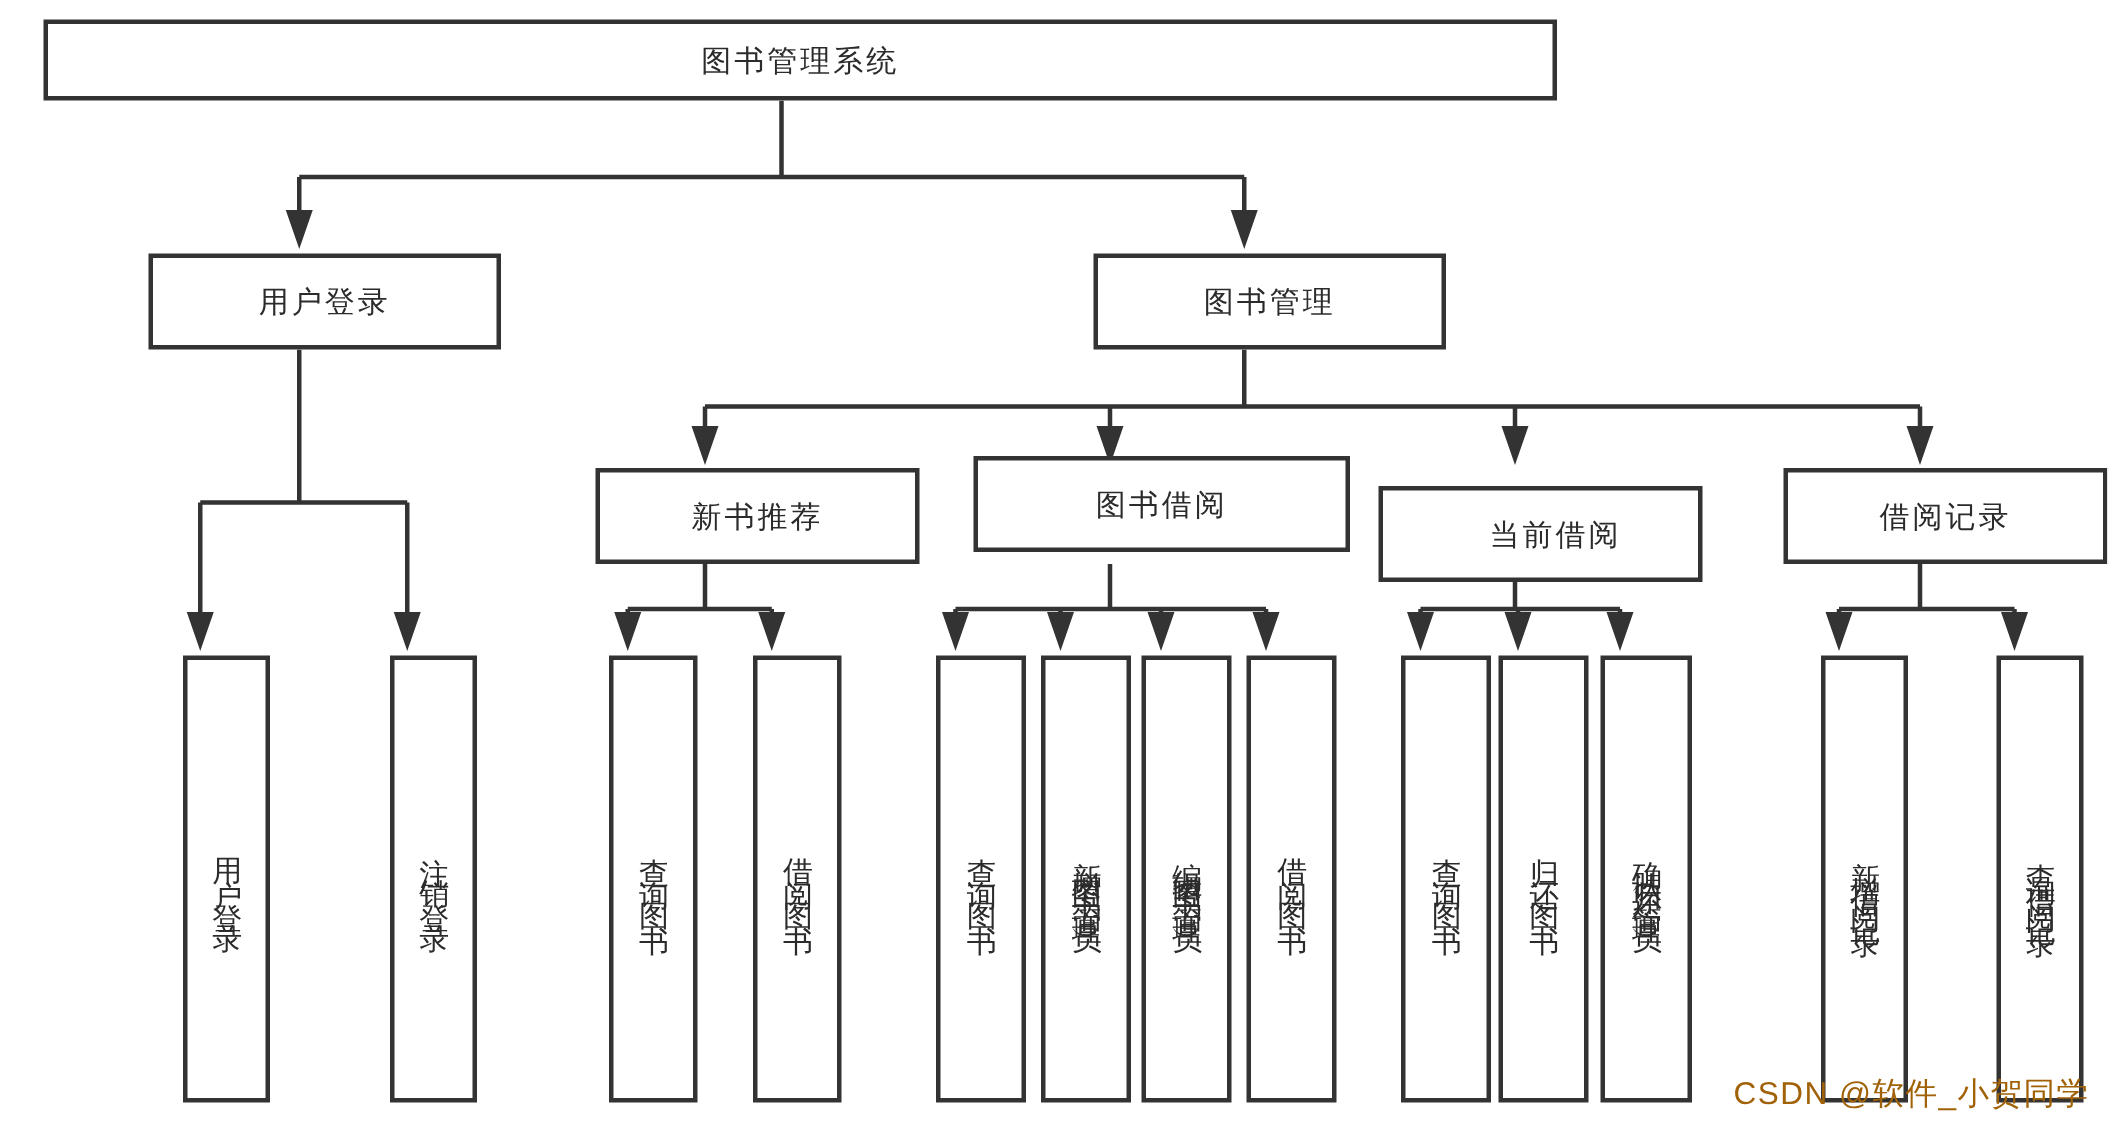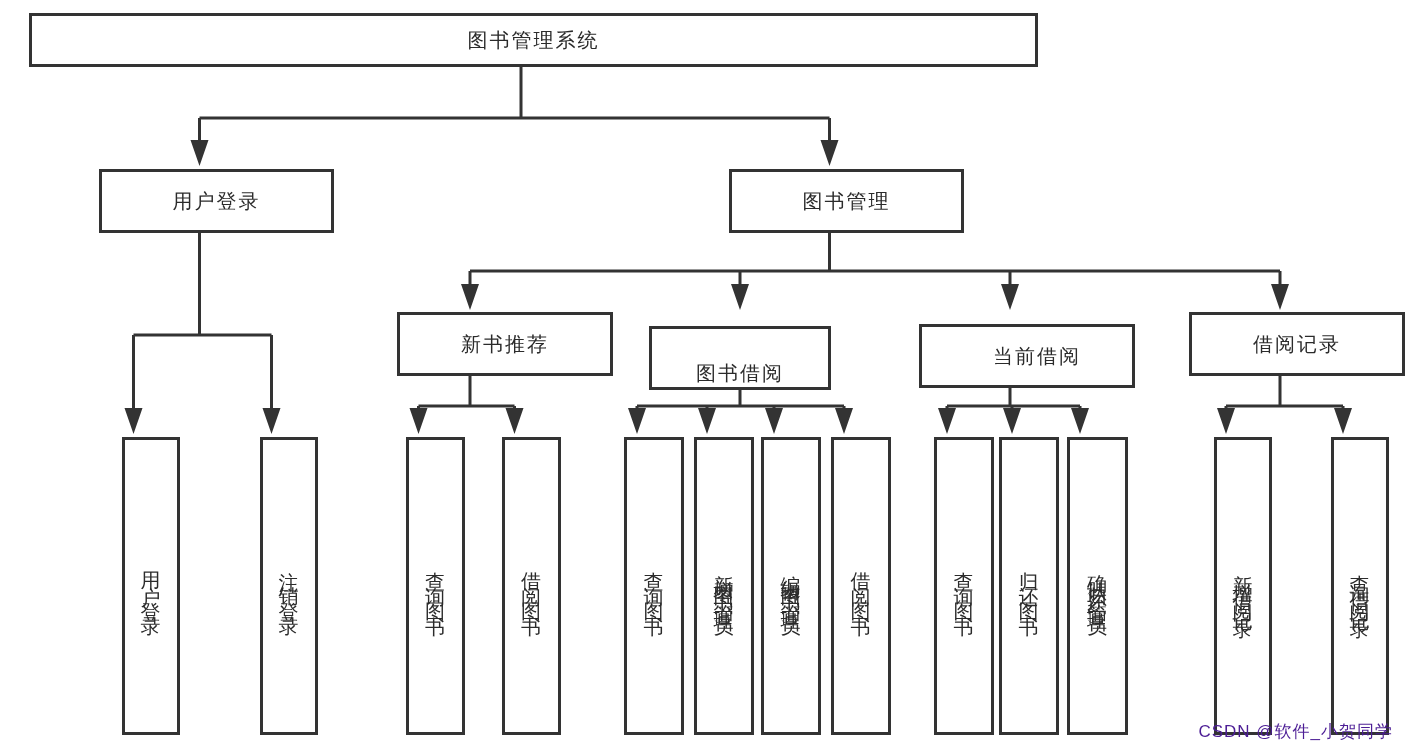--- a/index.html
+++ b/index.html
@@ -17,21 +17,21 @@
   .root  { border-width:3px; }
   .vnode span {
     writing-mode:vertical-rl; text-orientation:mixed;
     font-size:20px; line-height:1;
   }
   .ls4 { letter-spacing:15px; }
   .ls6 { letter-spacing:9px; }
   .ls9 { letter-spacing:6px; }
   .watermark {
     position:absolute; right:12px; bottom:4px; z-index:5;
-    color:#4c1d95; font-size:17px; letter-spacing:1px; white-space:nowrap;
+    color:#a16207; font-size:21px; letter-spacing:1px; white-space:nowrap;
   }
 </style>
 </head>
 <body>
 
 <div class="stage">
 
   <svg class="connectors" viewBox="0 0 1405 747" xmlns="http://www.w3.org/2000/svg">
     <path fill="none" stroke="#333333" stroke-width="3" d="M521 67 V118 M199.5 118 H829.5 M199.5 118 V146 M829.5 118 V146
              M199.5 233 V335 M133.5 335 H271.5 M133.5 335 V414 M271.5 335 V414
@@ -59,21 +59,21 @@
   <div class="node hnode" style="left:82px; top:169px; width:235px; height:64px;">
     <span>用户登录</span>
   </div>
   <div class="node hnode" style="left:712px; top:169px; width:235px; height:64px;">
     <span>图书管理</span>
   </div>
 
   <div class="node hnode" style="left:380px; top:312px; width:216px; height:64px;">
     <span>新书推荐</span>
   </div>
-  <div class="node hnode" style="left:632px; top:326px; width:182px; height:64px;align-items:flex-end;">
+  <div class="node hnode" style="left:632px; top:304px; width:251px; height:64px;">
     <span>图书借阅</span>
   </div>
   <div class="node hnode" style="left:902px; top:324px; width:216px; height:64px;padding-left:20px;">
     <span>当前借阅</span>
   </div>
   <div class="node hnode" style="left:1172px; top:312px; width:216px; height:64px;">
     <span>借阅记录</span>
   </div>
 
   <div class="node vnode" style="left:105px; top:437px; width:58px; height:298px;">

